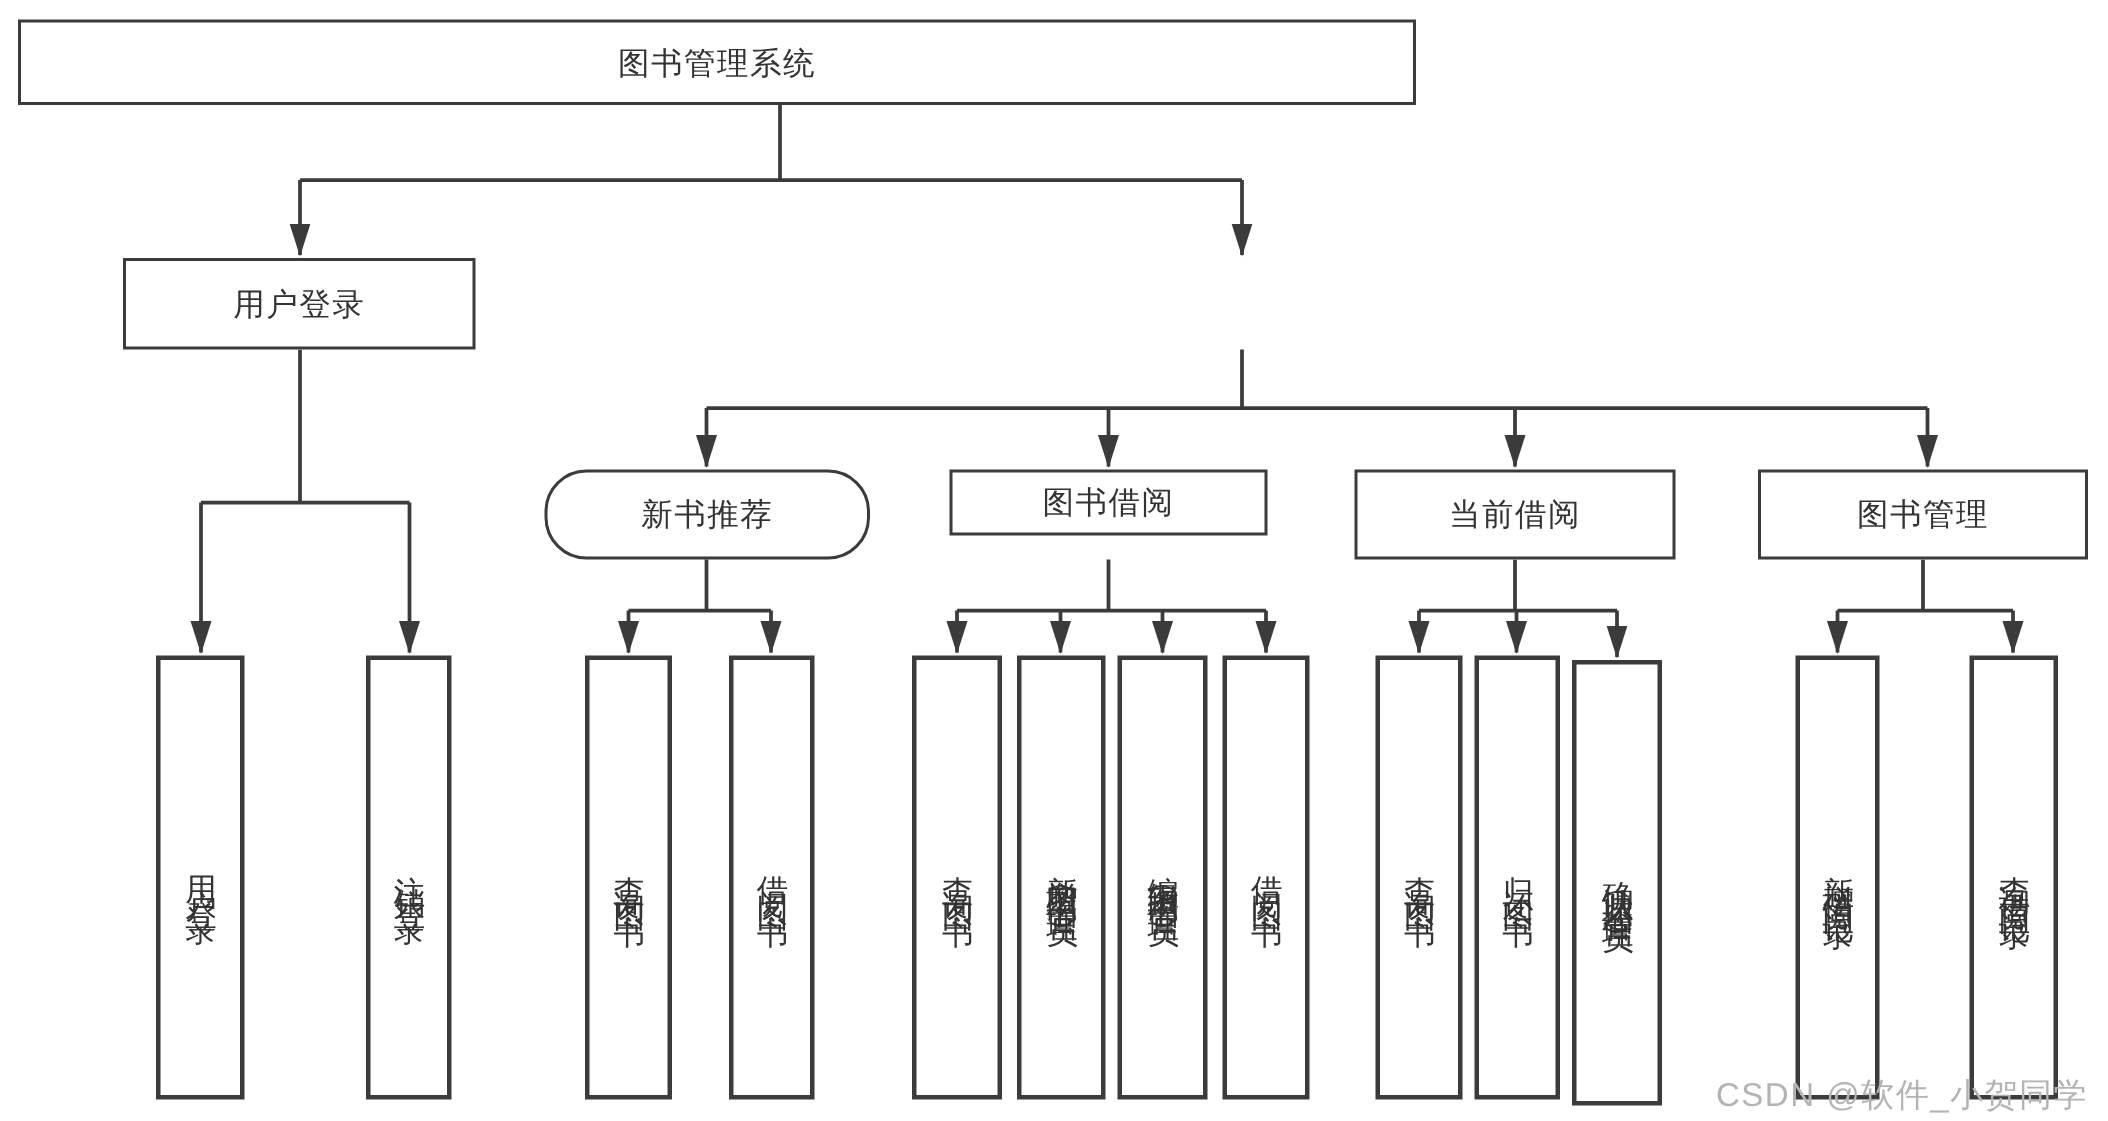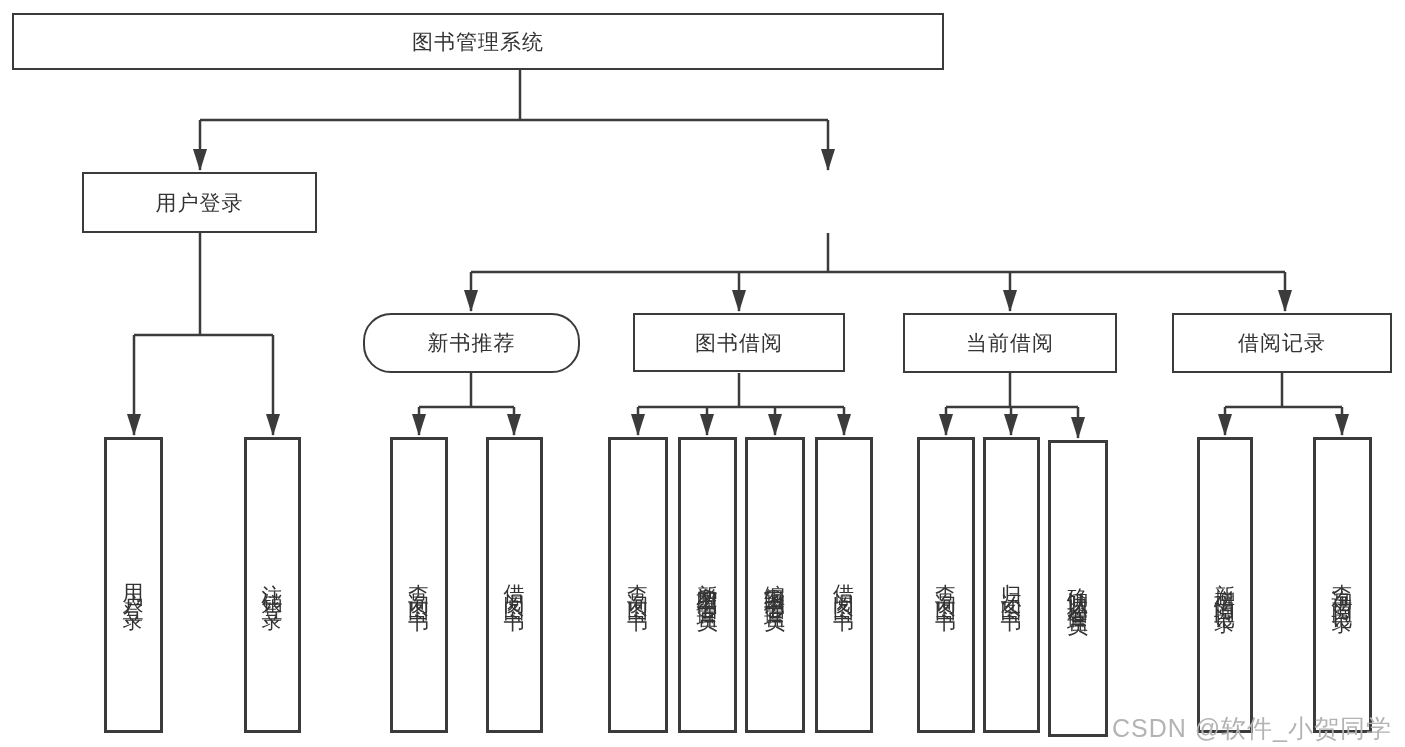--- a/index.html
+++ b/index.html
@@ -41,21 +41,21 @@
     writing-mode: vertical-rl;
     letter-spacing: 9px;
     font-size: 21px;
     color: #333333;
     line-height: 1;
   }
   .watermark {
     position: absolute;
     right: 13px;
     bottom: 2px;
-    font-size: 25px;
+    font-size: 22px;
     color: #b3b3b3;
     letter-spacing: 1px;
     white-space: nowrap;
   }
 </style>
 </head>
 <body>
 
 <div class="canvas">
 
@@ -107,23 +107,23 @@
       <path d="M1225 407 V435" marker-end="url(#ah)"></path>
       <path d="M1342 407 V435" marker-end="url(#ah)"></path>
     </g>
   </svg>
 
   <div class="node root" style="left:12px; top:13px; width:932px; height:57px;">图书管理系统</div>
 
   <div class="node" style="left:82px; top:172px; width:235px; height:61px;">用户登录</div>
 
   <div class="node" style="left:363px; top:313px; width:217px; height:60px;border-radius:28px;">新书推荐</div>
-  <div class="node" style="left:633px; top:313px; width:212px; height:59px;">图书借阅</div>
+  <div class="node" style="left:633px; top:313px; width:212px; height:44px;">图书借阅</div>
   <div class="node" style="left:903px; top:313px; width:214px; height:60px;text-align:right;">当前借阅</div>
-  <div class="node" style="left:1172px; top:313px; width:220px; height:60px;">借阅记录</div>
+  <div class="node" style="left:1172px; top:313px; width:220px; height:60px;">图书管理</div>
 
   <div class="node leaf" style="left:104px; top:437px; width:59px; height:296px;">
     <span class="vtext">用户登录</span>
   </div>
   <div class="node leaf" style="left:244px; top:437px; width:57px; height:296px;">
     <span class="vtext">注销登录</span>
   </div>
   <div class="node leaf" style="left:390px; top:437px; width:58px; height:296px;">
     <span class="vtext">查询图书</span>
   </div>

